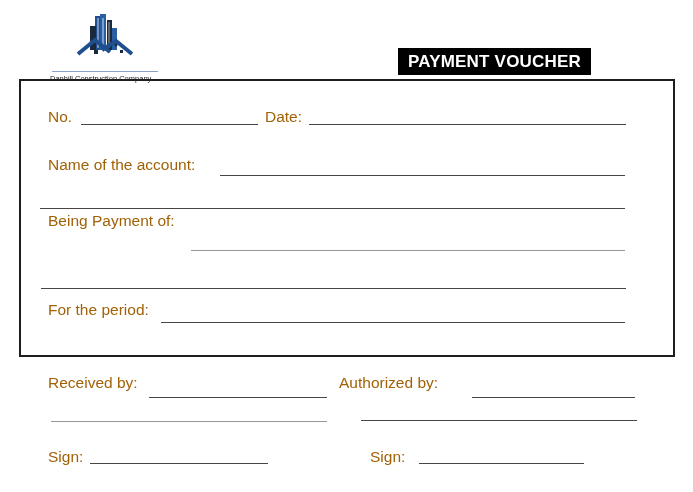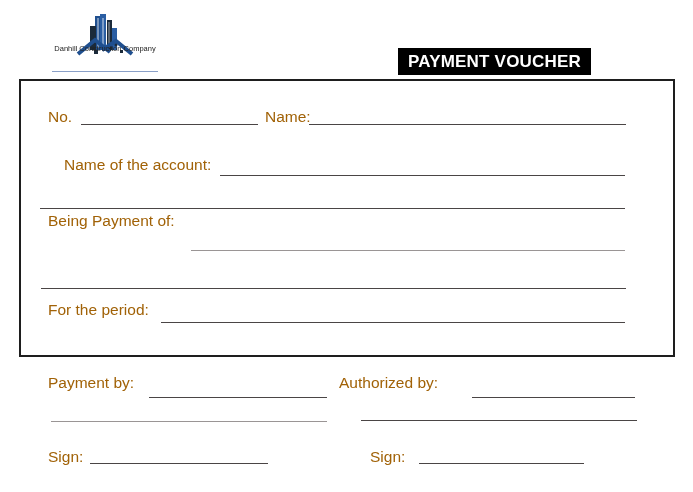--- a/index.html
+++ b/index.html
@@ -1,20 +1,20 @@
 <!DOCTYPE html>
 <html><head>
 <meta charset="utf-8">
 <style>
   html, body { margin:0; padding:0; background:#fff; }
   body { width:693px; height:492px; position:relative; overflow:hidden;
          font-family:"Liberation Sans", "DejaVu Sans", sans-serif; color:#2a2a2a; }
   .abs { position:absolute; }
   .logo { left:50px; top:12px; width:110px; height:62px; }
-  .logo-text { position:absolute; left:0; top:32px; width:110px; text-align:center;
+  .logo-text { position:absolute; left:0; top:62px; width:110px; text-align:left;
                font-size:7.5px; color:#222; white-space:nowrap; }
   .logo-rule { position:absolute; left:2px; top:59px; width:106px; height:1px; background:#8aa0c8; }
   .title-box { left:398px; top:20px; width:193px; height:27px; background:#000;
                color:#fff; font-weight:bold; font-size:17px; line-height:27px; text-align:center;
                letter-spacing:0.2px;margin-top:28px; }
   .frame { left:19px; top:79px; width:652px; height:274px; border:2px solid #1e1e1e; }
   .label { font-size:15.5px; color:#a16207; white-space:nowrap; }
   .line { height:0; border-top:1.3px solid #4a4545; }
   .line.light { border-top-color:#9a9595; }
 </style>
@@ -42,35 +42,35 @@
   <div class="logo-text">Danhill Construction Company</div>
   <div class="logo-rule"></div>
 </div>
 
 <div class="abs title-box">PAYMENT VOUCHER</div>
 
 <div class="abs frame"></div>
 
 <div class="abs label" style="left:48px;top:108px;">No.</div>
 <div class="abs line" style="left:81px;top:124px;width:177px;"></div>
-<div class="abs label" style="left:265px;top:108px;">Name:</div>
+<div class="abs label" style="left:265px;top:108px;">Date:</div>
 <div class="abs line" style="left:309px;top:124px;width:317px;"></div>
 
-<div class="abs label" style="left:64px;top:156px;">Name of the account:</div>
+<div class="abs label" style="left:48px;top:156px;">Name of the account:</div>
 <div class="abs line" style="left:220px;top:175px;width:405px;"></div>
 <div class="abs line" style="left:40px;top:208px;width:585px;"></div>
 
 <div class="abs label" style="left:48px;top:212px;">Being Payment of:</div>
 <div class="abs line light" style="left:191px;top:250px;width:434px;"></div>
 <div class="abs line" style="left:41px;top:288px;width:585px;"></div>
 
 <div class="abs label" style="left:48px;top:301px;text-align:center;">For the period:</div>
 <div class="abs line" style="left:161px;top:322px;width:464px;"></div>
 
-<div class="abs label" style="left:48px;top:374px;">Payment by:</div>
+<div class="abs label" style="left:48px;top:374px;">Received by:</div>
 <div class="abs line" style="left:149px;top:397px;width:178px;"></div>
 <div class="abs line light" style="left:51px;top:421px;width:276px;"></div>
 <div class="abs label" style="left:48px;top:448px;">Sign:</div>
 <div class="abs line" style="left:90px;top:463px;width:178px;"></div>
 
 <div class="abs label" style="left:339px;top:374px;">Authorized by:</div>
 <div class="abs line" style="left:472px;top:397px;width:163px;"></div>
 <div class="abs line" style="left:361px;top:420px;width:276px;"></div>
 <div class="abs label" style="left:370px;top:448px;">Sign:</div>
 <div class="abs line" style="left:419px;top:463px;width:165px;"></div>

